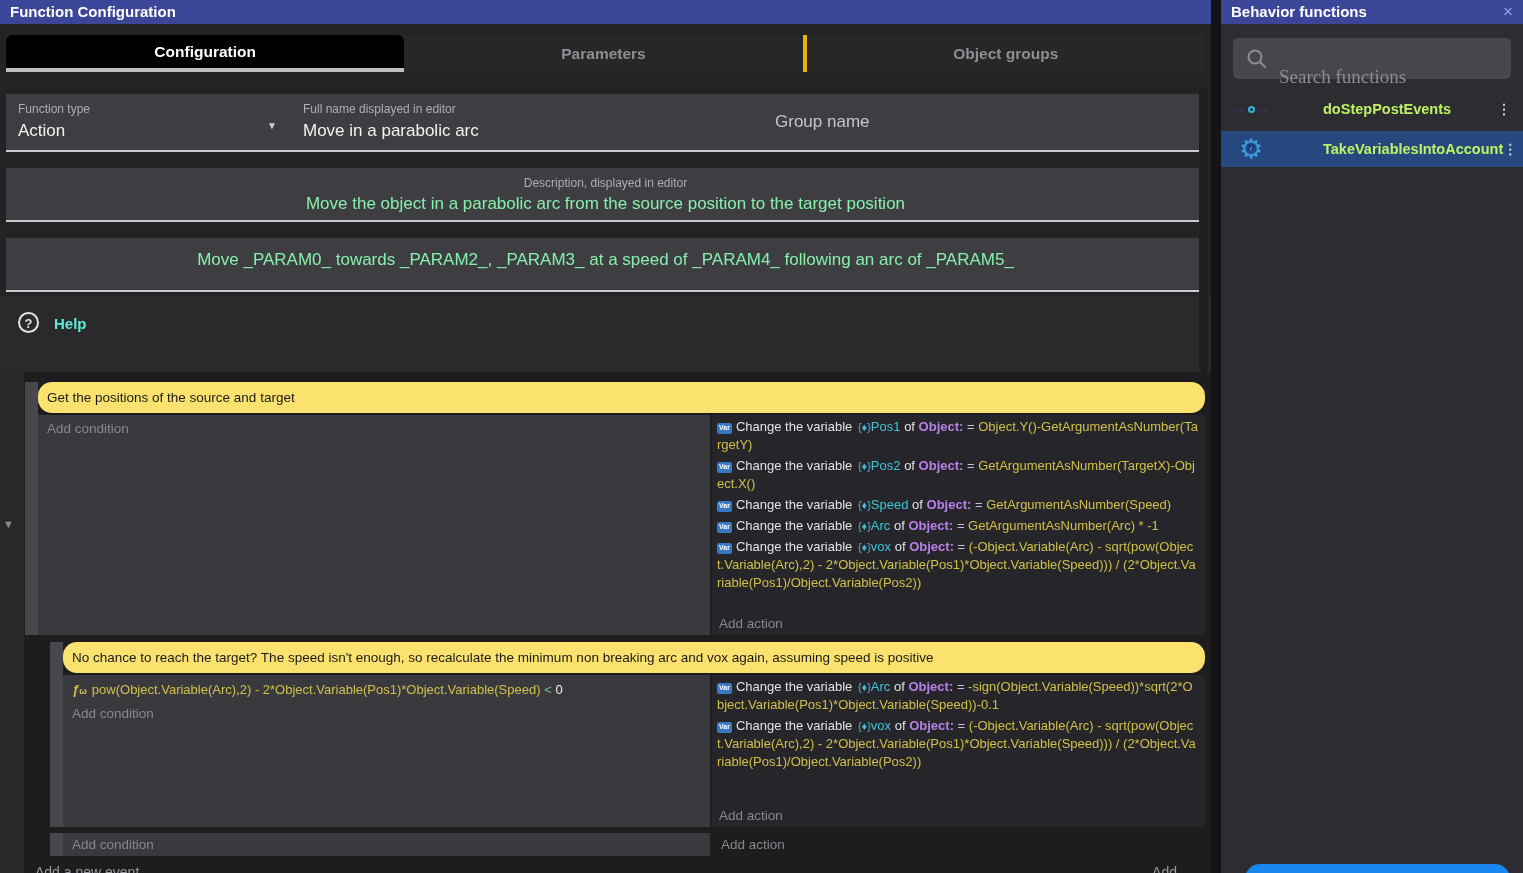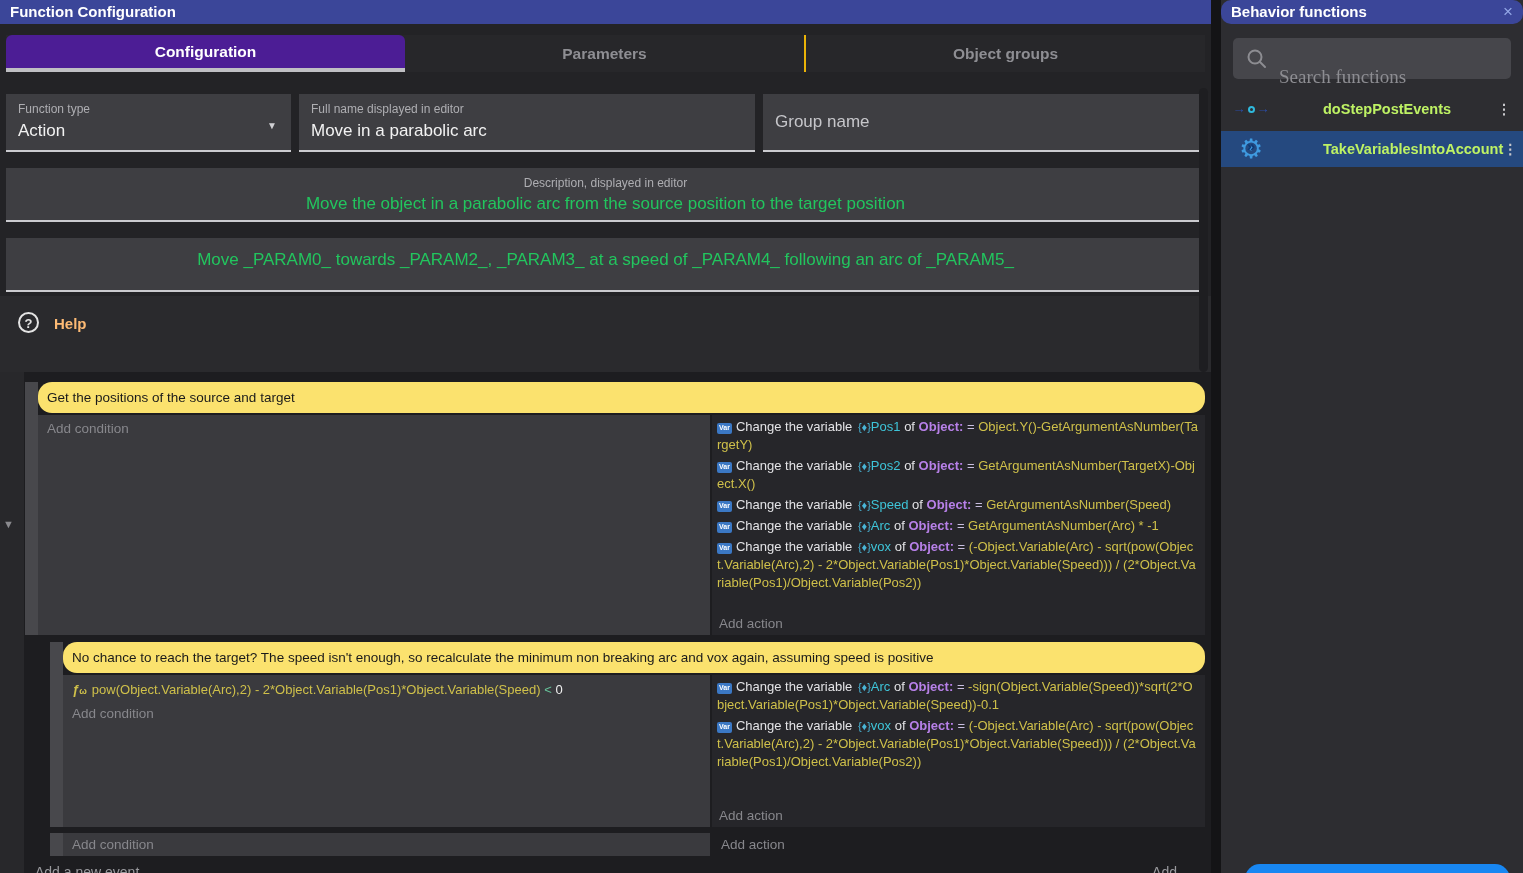--- a/index.html
+++ b/index.html
@@ -6,41 +6,41 @@
   html,body { width:1523px; height:873px; overflow:hidden; background:#141416;
     font-family:"Liberation Sans", sans-serif; }
   .root { position:relative; width:1259px; height:873px;padding-left:36px; }
 
   
   .main { position:absolute; left:0; top:0; width:1211px; height:873px; background:#232326; overflow:hidden; }
   .titlebar { height:24px; background:#3b4699; color:#fff; font-weight:bold; font-size:15px;
     line-height:24px; padding-left:10px; }
   .tabs { margin:11px 6px 0 6px; display:flex; height:37px; background:#27272a; }
   .tab { flex:1; text-align:center; line-height:37px; font-size:15.5px; color:#8e8e93; font-weight:bold; }
-  .tab.active { background:#4c1d95; color:#fff; border-radius:6px 6px 0 0;
+  .tab.active { background:#000000; color:#fff; border-radius:6px 6px 0 0;
     border-bottom:4px solid #bfbfc3; line-height:33px; }
-  .tab.sep { border-left:2px solid #eab308; }
-
-  .fieldrow { margin:22px 6px 0 6px; display:flex; gap:8px; }
+  .tab.sep { border-left:4px solid #eab308; }
+
+  .fieldrow { margin:22px 6px 0 6px; display:flex; }
   .fld { background:#3e3e42; border-bottom:2px solid #cbcbcf; height:58px; padding:8px 12px 0 12px; position:relative; }
   .fld .lbl { font-size:12px; color:#aeaeb2; }
   .fld .val { font-size:17px; color:#f2f2f2; margin-top:5px; white-space:nowrap; }
   .fld.ftype { width:285px; }
   .fld.fname { flex:1; }
   .fld.fgroup { width:442px; padding-top:0; }
   .fgroup .biglbl { font-size:17px; color:#c6c6ca; line-height:56px; }
   .ddarrow { position:absolute; right:14px; top:26px; color:#d0d0d4; font-size:10px; }
   .fwide { margin:16px 6px 0 6px; background:#3e3e42; border-bottom:2px solid #cbcbcf; height:54px; padding:8px 12px 0 12px;text-align:center; }
   .fwide .lbl { font-size:12px; color:#aeaeb2; }
-  .fwide .val { font-size:17px; color:#22c55e; margin-top:4px; white-space:nowrap; }
+  .fwide .val { font-size:17px; color:#86efac; margin-top:4px; white-space:nowrap; }
 
   .helpbar { margin-top:4px; height:76px; background:#2a2a2d; display:flex; padding:16px 0 0 18px; }
   .helpcircle { width:21px; height:21px; border:2px solid #e4e4e4; border-radius:50%; color:#e4e4e4;
     font-size:13px; font-weight:bold; text-align:center; line-height:20px; flex-shrink:0; }
-  .helplabel { margin:3px 0 0 15px; color:#fdba74; font-weight:bold; font-size:15px; }
+  .helplabel { margin:3px 0 0 15px; color:#5eead4; font-weight:bold; font-size:15px; }
 
   
   .events { position:absolute; left:0; top:372px; width:1211px; bottom:0; background:#1d1d20; overflow:hidden; }
   .gutter { position:absolute; left:0; top:0; width:24px; height:100%; background:#28282b; }
   .fold { position:absolute; left:3px; top:146px; color:#8a8a8e; font-size:11px; }
   .evt { display:flex; }
   .evt1 { margin:10px 6px 0 25px; }
   .evt2 { margin:7px 6px 0 50px; }
   .evt3 { margin:6px 6px 0 50px; height:23px; }
   .handle { width:13px; background:#48484c; flex-shrink:0; }
@@ -74,21 +74,21 @@
     padding-left:9px; flex-shrink:0; }
   .addact3 { flex:1; color:#87878c; font-size:13.5px; line-height:23px; padding-left:9px; margin-left:2px; }
   .efooter { display:flex; justify-content:space-between; margin:6px 34px 0 35px;
     color:#9a9a9e; font-size:14px; line-height:20px; }
   .scrollthumb { position:absolute; right:3px; top:88px; width:9px; height:284px;
     background:#1e1e21; border-radius:5px; }
 
   
   .divider { position:absolute; left:1211px; top:0; width:10px; height:100%; background:#141416; }
   .side { position:absolute; left:1221px; top:0; width:302px; height:873px; background:#2d2d31; overflow:hidden; }
-  .side .titlebar { display:flex; justify-content:space-between; padding:0 10px;border-radius:10px; }
+  .side .titlebar { display:flex; justify-content:space-between; padding:0 10px; }
   .closex { font-weight:normal; font-size:17px; color:#93a7e6; cursor:pointer; }
   .search { margin:14px 12px 0 12px; height:41px; background:#46464b; border-radius:5px;
     display:flex; align-items:center; padding:0 13px; }
   .search svg { margin-right:11px; flex-shrink:0; }
   .search input { background:transparent; border:none; outline:none; color:#e8e8e8; font-size:19px;
     width:100%; font-family:Liberation Serif, serif;margin-top:36px; }
   .search input::placeholder { color:#8d8d92; }
   .fitem { display:flex; align-items:center; height:34px; padding:0 12px 0 14px; }
   .fitem.first { margin-top:13px; }
   .fitem.selected { background:#25497f; height:36px; margin-top:5px; }

